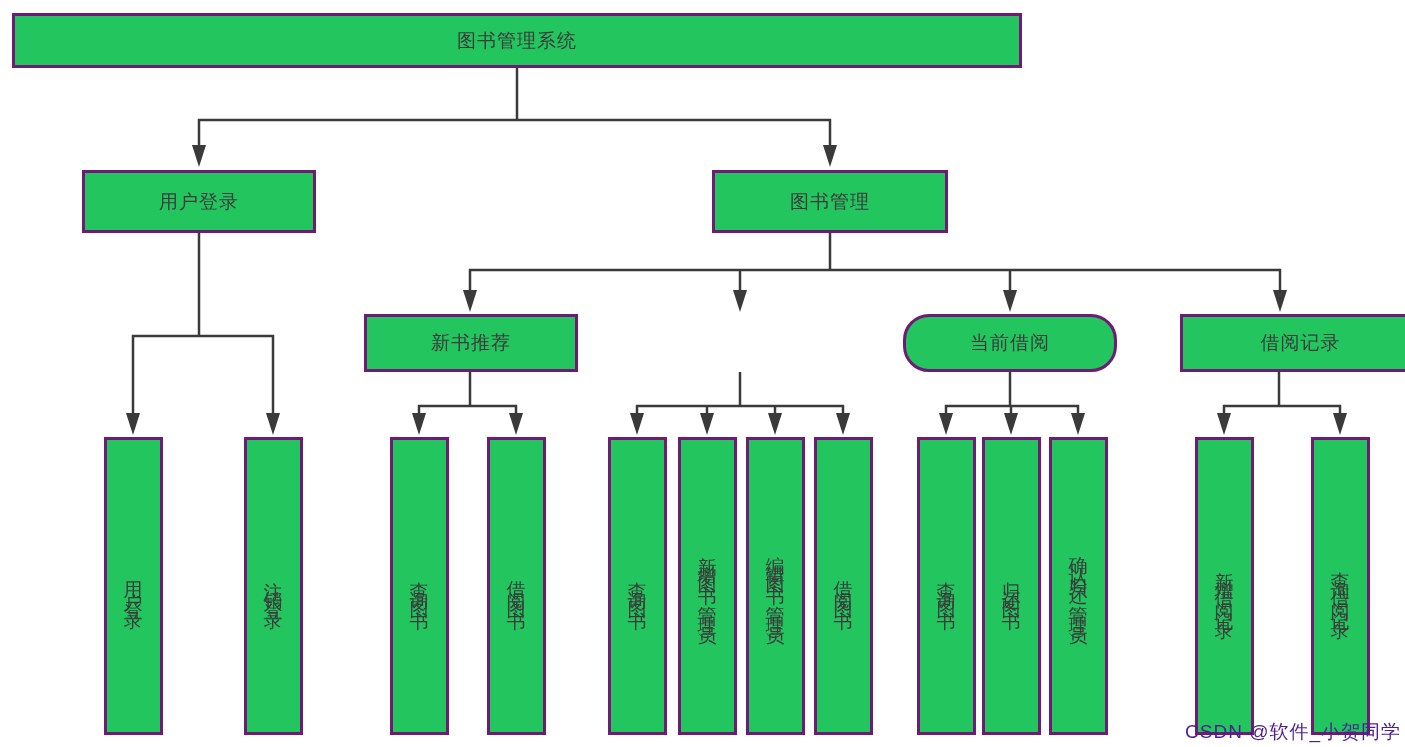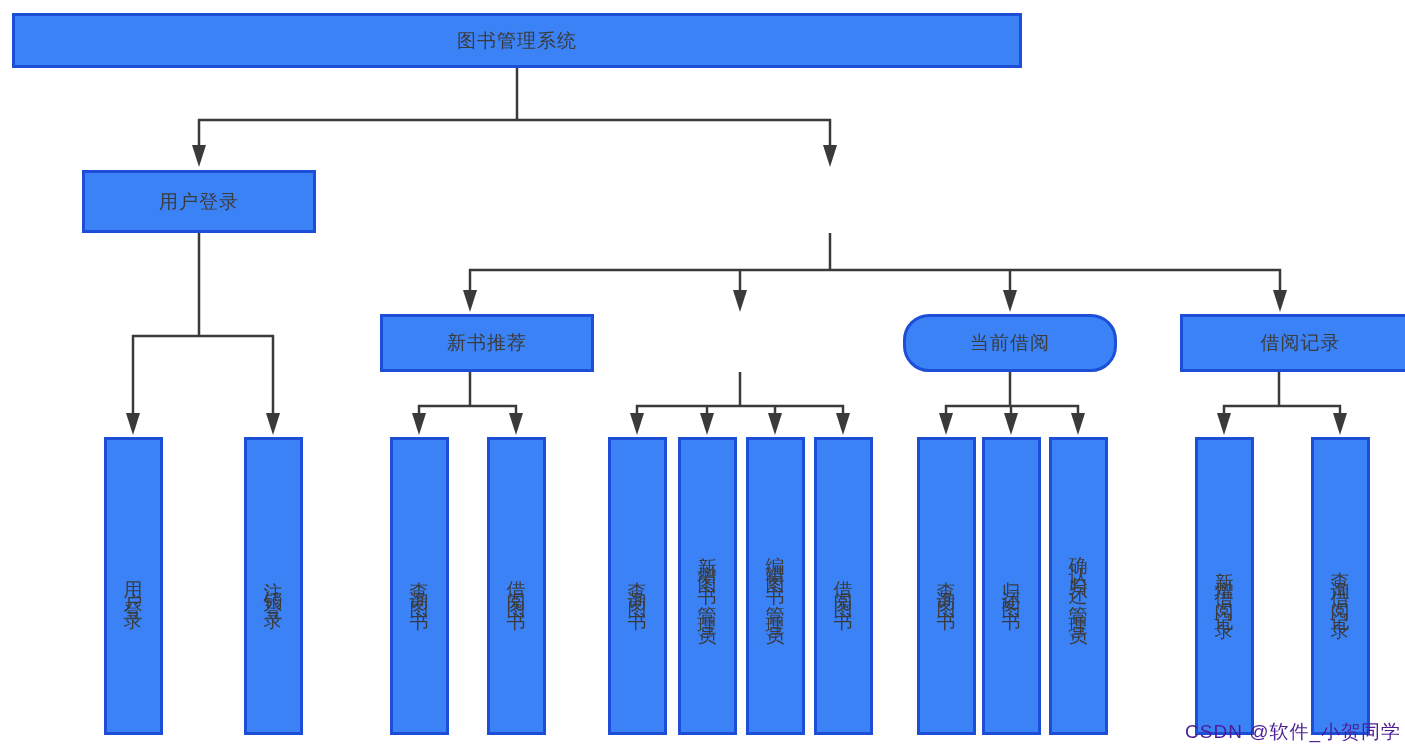--- a/index.html
+++ b/index.html
@@ -8,35 +8,35 @@
     position: relative;
     width: 1405px;
     height: 747px;
     background: #ffffff;
     font-family: "Liberation Sans", "DejaVu Sans", sans-serif;
     overflow: hidden;
   }
   svg.connectors { position: absolute; left: 0; top: 0; }
   .box {
     position: absolute;
-    border: 3px solid #1d4ed8;
-    background: #3b82f6;
+    border: 3px solid #701a75;
+    background: #22c55e;
     display: flex;
     align-items: center;
     justify-content: center;
     color: #3b3b3b;
     font-size: 19px;
     letter-spacing: 1px;
     white-space: nowrap;
   }
   .root  { left: 12px;  top: 13px;  width: 1010px; height: 55px; }
   .l2a   { left: 82px;  top: 170px; width: 234px;  height: 63px; }
   .l2b   { left: 712px; top: 170px; width: 236px;  height: 63px; }
   .l3    { top: 314px; height: 58px; width: 214px; }
-  .l3a   { left: 380px; }
+  .l3a   { left: 364px; }
   .l3b   { left: 633px; }
   .l3c   { left: 903px; border-radius: 26px; }
   .l3d   { left: 1173px; width: 241px; margin-left: 7px; }
   .leaf {
     top: 437px;
     width: 59px;
     height: 298px;
     writing-mode: vertical-rl;
     text-orientation: mixed;
     letter-spacing: 10px;
@@ -135,20 +135,21 @@
       <polygon points="1004,413 1018,413 1011,435"></polygon>
       <polygon points="1071,413 1085,413 1078,435"></polygon>
       <polygon points="1217,413 1231,413 1224,435"></polygon>
       <polygon points="1333,413 1347,413 1340,435"></polygon>
     </g>
   </svg>
 
   <div class="box root">图书管理系统</div>
 
   <div class="box l2a">用户登录</div>
+  <div class="box l2b">图书管理</div>
 
   <div class="box l3 l3a">新书推荐</div>
   <div class="box l3 l3c">当前借阅</div>
   <div class="box l3 l3d">借阅记录</div>
 
   <div class="box leaf g1c1">用户登录</div>
   <div class="box leaf g1c2">注销登录</div>
 
   <div class="box leaf g2c1">查询图书</div>
   <div class="box leaf g2c2">借阅图书</div>

